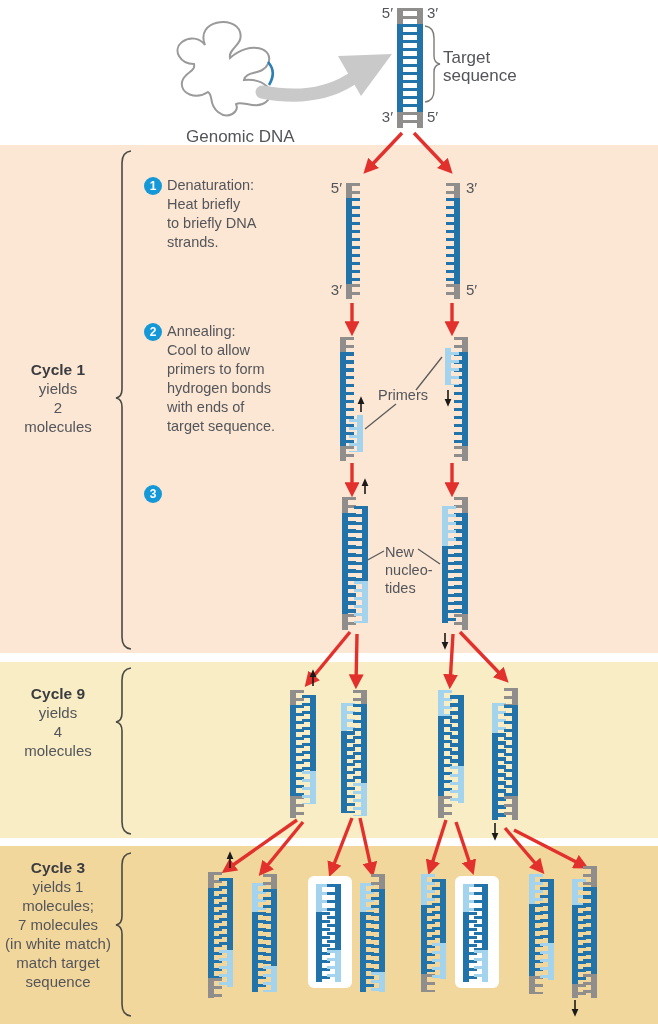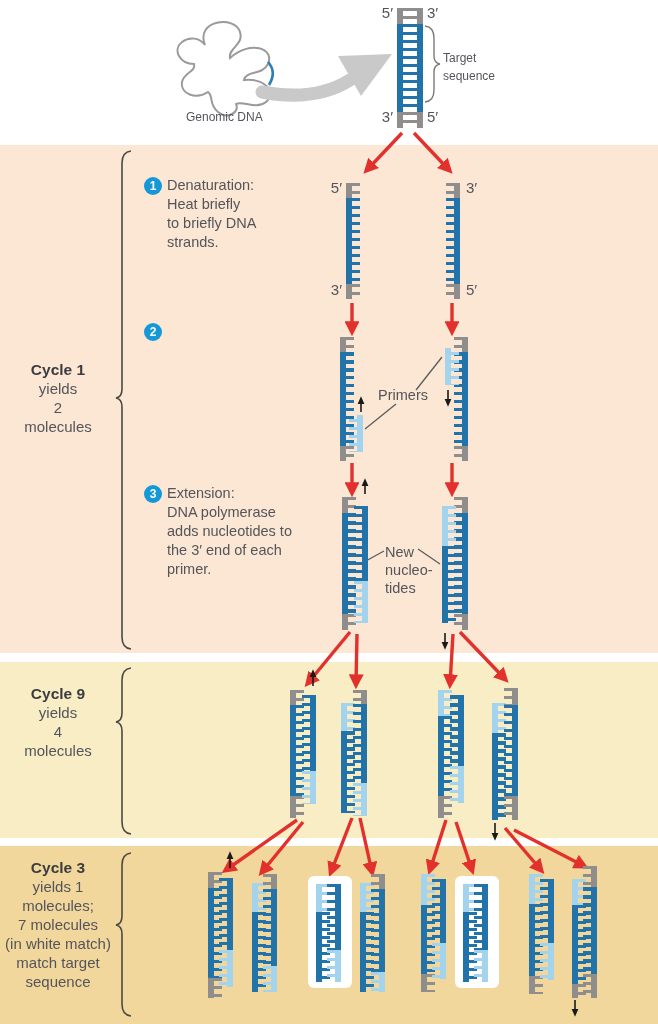--- a/index.html
+++ b/index.html
@@ -5,30 +5,30 @@
   html,body{margin:0;padding:0;background:#fff;}
   .canvas{position:relative;width:658px;height:1024px;overflow:hidden;
           font-family:"Liberation Sans",sans-serif;color:#54555a;background:#fff;}
   .sec{position:absolute;left:0;width:658px;z-index:0;}
   .sec-c1{top:145px;height:508px;}
   .sec-c2{top:662px;height:176px;}
   .sec-c3{top:846px;height:178px;}
   #gfx{position:absolute;left:0;top:0;z-index:1;}
   .lad{position:absolute;z-index:2;}
   .wbox{position:absolute;background:#fff;border-radius:6px;z-index:1;}
-  .lbl{position:absolute;z-index:3;font-size:12px;line-height:18px;}
+  .lbl{position:absolute;z-index:3;font-size:17px;line-height:18px;}
   .prime{position:absolute;z-index:3;font-size:15px;width:24px;}
   .step{position:absolute;left:144px;width:190px;z-index:3;display:flex;gap:5px;}
   .num{flex:0 0 18px;width:18px;height:18px;border-radius:50%;color:#fff;
        font-size:12px;font-weight:bold;text-align:center;line-height:18px;margin-top:1px;}
   .stxt{font-size:14.5px;line-height:19px;}
   .cyc{position:absolute;left:4px;width:108px;text-align:center;z-index:3;
        font-size:15px;line-height:19px;}
   .cyc .b{font-weight:bold;font-size:15.5px;color:#3b3c40;}
-  .genomic{left:186px;top:108px;width:120px;}
+  .genomic{left:186px;top:128px;width:120px;}
   .target{left:443px;top:49px;}
   .primers{left:372px;top:386px;width:62px;text-align:center;font-size:14.5px;}
   .newnt{left:385px;top:543px;font-size:14.5px;}
 </style>
 </head>
 <body>
 
 <div class="canvas" id="canvas">
   <div class="sec sec-c1" id="sec-c1" style="background: rgb(251, 231, 212);"></div>
   <div class="sec sec-c2" id="sec-c2" style="background: rgb(248, 237, 197);"></div>
@@ -94,31 +94,32 @@
     <div class="stxt">
       <div>Denaturation:</div>
       <div>Heat briefly</div>
       <div>to briefly DNA</div>
       <div>strands.</div>
     </div>
   </div>
 
   <div class="step" style="top:322px">
     <span class="num" id="badge2" style="background: rgb(21, 152, 215);">2</span>
+    <div class="stxt">
+      <div>Annealing:</div>
+      <div>Cool to allow</div>
+      <div>primers to form</div>
+      <div>hydrogen bonds</div>
+      <div>with ends of</div>
+      <div>target sequence.</div>
+    </div>
   </div>
 
   <div class="step" style="top:484px">
     <span class="num" id="badge3" style="background: rgb(21, 152, 215);">3</span>
-    <div class="stxt">
-      <div>Extension:</div>
-      <div>DNA polymerase</div>
-      <div>adds nucleotides to</div>
-      <div>the 3′ end of each</div>
-      <div>primer.</div>
-    </div>
   </div>
 
   <div class="cyc" style="top:360px">
     <div class="b">Cycle 1</div>
     <div>yields</div>
     <div>2</div>
     <div>molecules</div>
   </div>
 
   <div class="cyc" style="top:684px">

